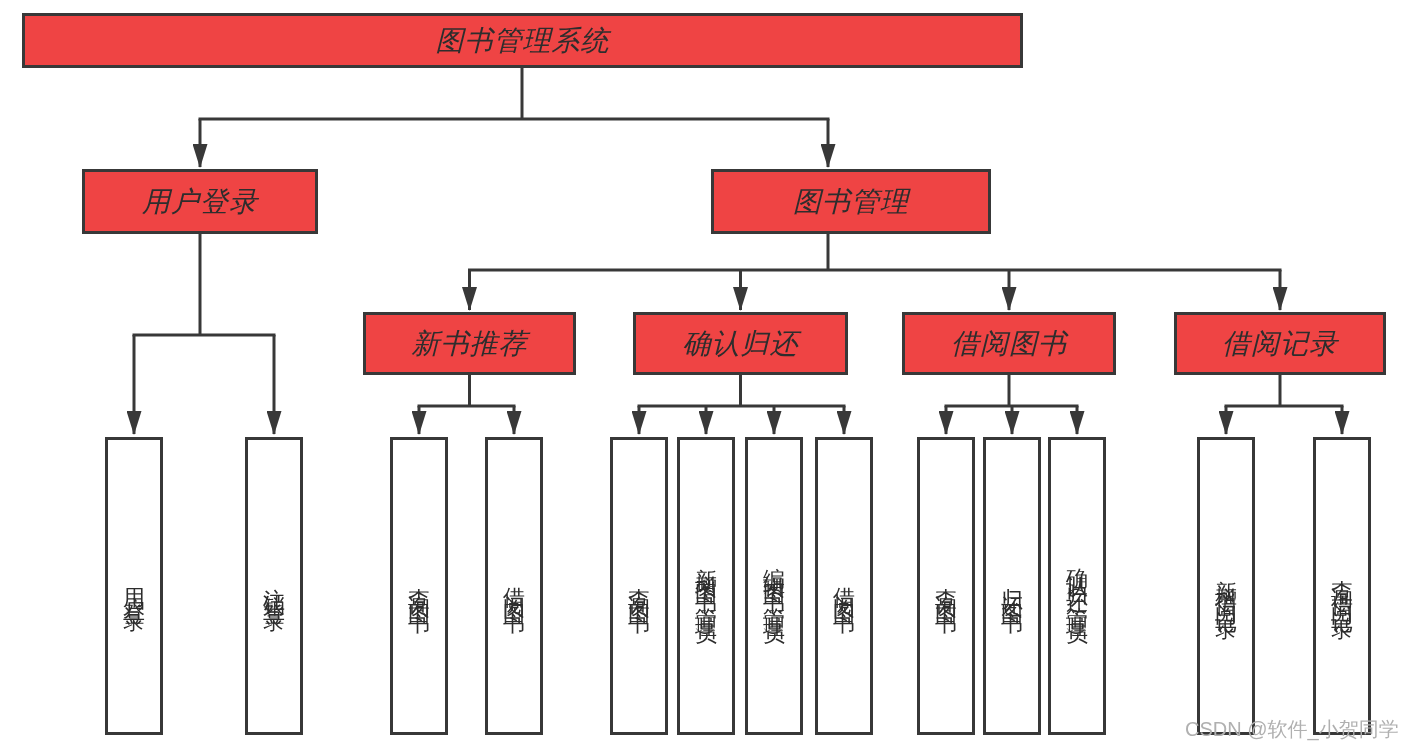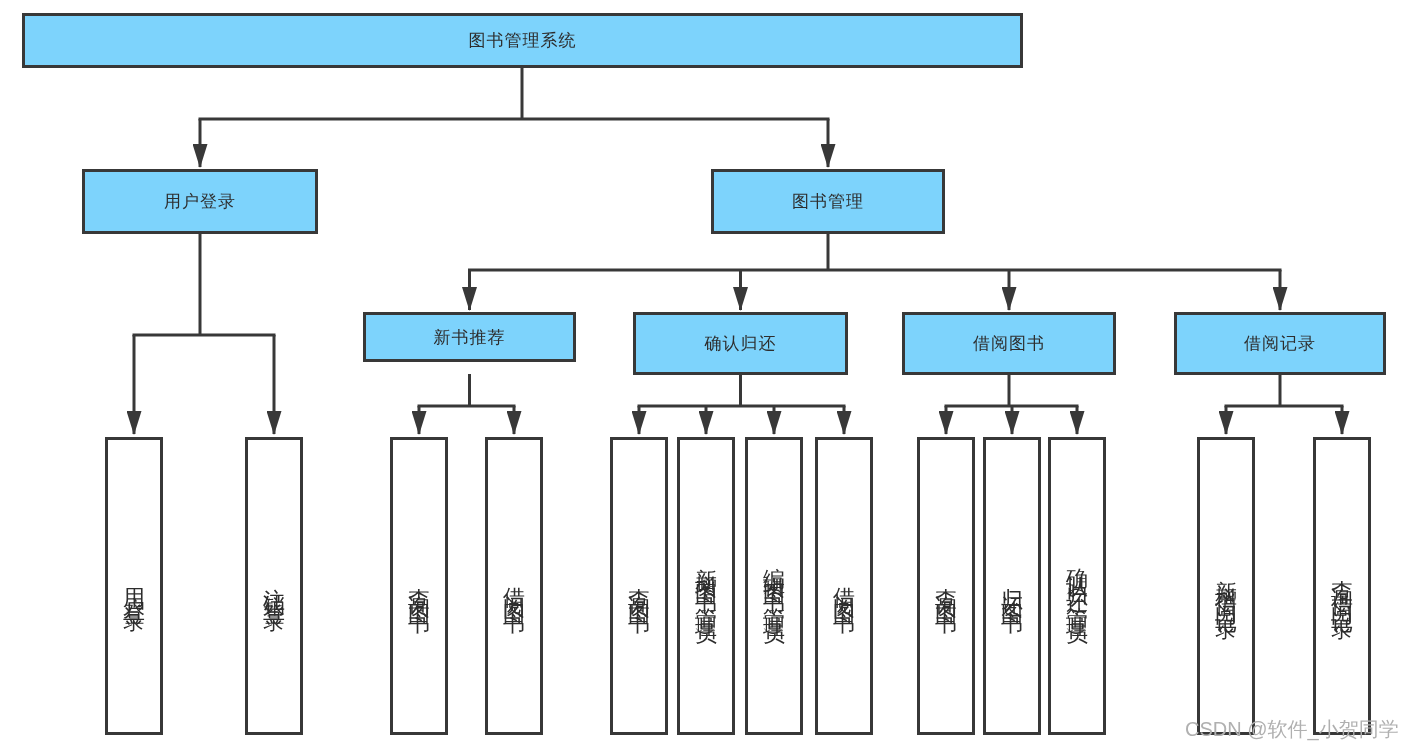--- a/index.html
+++ b/index.html
@@ -19,30 +19,31 @@
   }
   .edge {
     stroke: var(--line, #383838);
     stroke-width: 3;
     fill: none;
   }
   .arrowfill { fill: var(--line, #383838); }
   .hbox {
     position: absolute;
     box-sizing: border-box;
-    background: #7dd3fc;
+    background: #ef4444;
     border: 3px solid var(--line, #383838);
     color: var(--text, #2d2d2d);
     display: flex;
     align-items: center;
     justify-content: center;
-    font-size: 17px;
+    font-size: 28px;
     letter-spacing: 1px;
     z-index: 2;
     white-space: nowrap;
+    font-style: italic;
   }
   .vbox {
     position: absolute;
     box-sizing: border-box;
     top: 437px;
     width: 58px;
     height: 298px;
     background: #ffffff;
     border: 3px solid var(--line, #383838);
     color: var(--text, #2d2d2d);
@@ -115,23 +116,23 @@
 
     <path class="edge" d="M1280 374 V406"></path>
     <path class="edge" d="M1224.5 406 H1343.5"></path>
     <path class="edge" d="M1226 406 V434" marker-end="url(#arw)"></path>
     <path class="edge" d="M1342 406 V434" marker-end="url(#arw)"></path>
   </svg>
 
   <div class="hbox" style="left:22px; top:13px; width:1001px; height:55px">图书管理系统</div>
 
   <div class="hbox" style="left:82px; top:169px; width:236px; height:65px">用户登录</div>
-  <div class="hbox" style="left:711px; top:169px; width:234px; height:65px">图书管理</div>
+  <div class="hbox" style="left:711px; top:169px; width:280px; height:65px">图书管理</div>
 
-  <div class="hbox" style="left:363px; top:312px; width:213px; height:50px">新书推荐</div>
+  <div class="hbox" style="left:363px; top:312px; width:213px; height:63px">新书推荐</div>
   <div class="hbox" style="left:633px; top:312px; width:215px; height:63px">确认归还</div>
   <div class="hbox" style="left:902px; top:312px; width:214px; height:63px">借阅图书</div>
   <div class="hbox" style="left:1174px; top:312px; width:212px; height:63px">借阅记录</div>
 
   <div class="vbox" style="left:105px">用户登录</div>
   <div class="vbox" style="left:245px">注销登录</div>
 
   <div class="vbox" style="left:390px">查询图书</div>
   <div class="vbox" style="left:485px">借阅图书</div>
 

